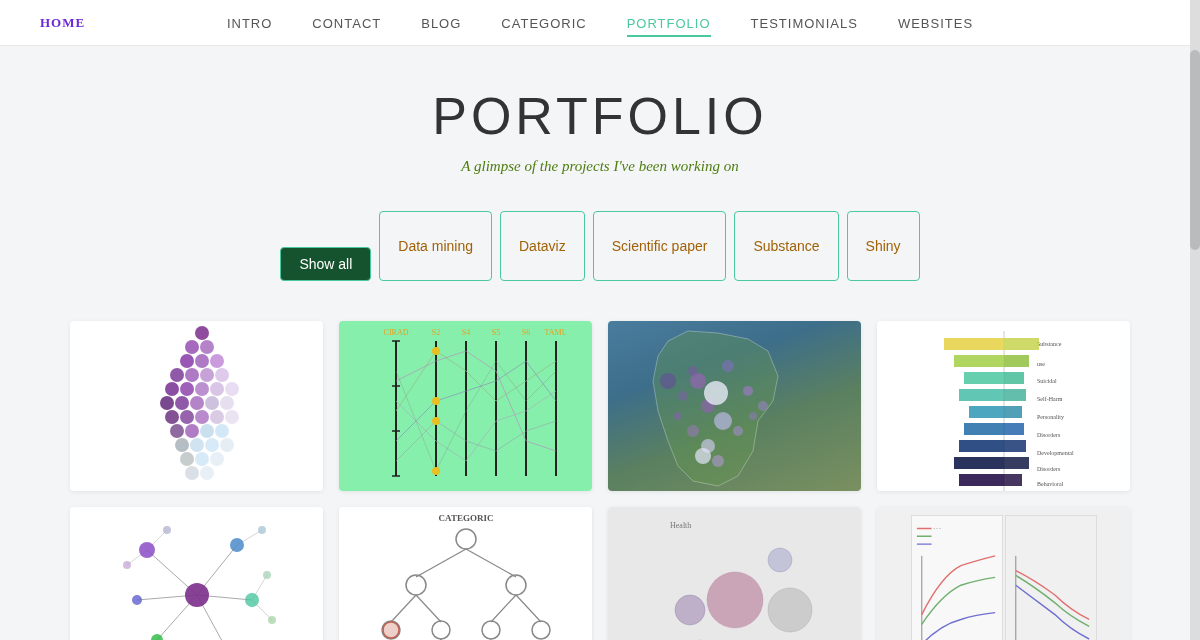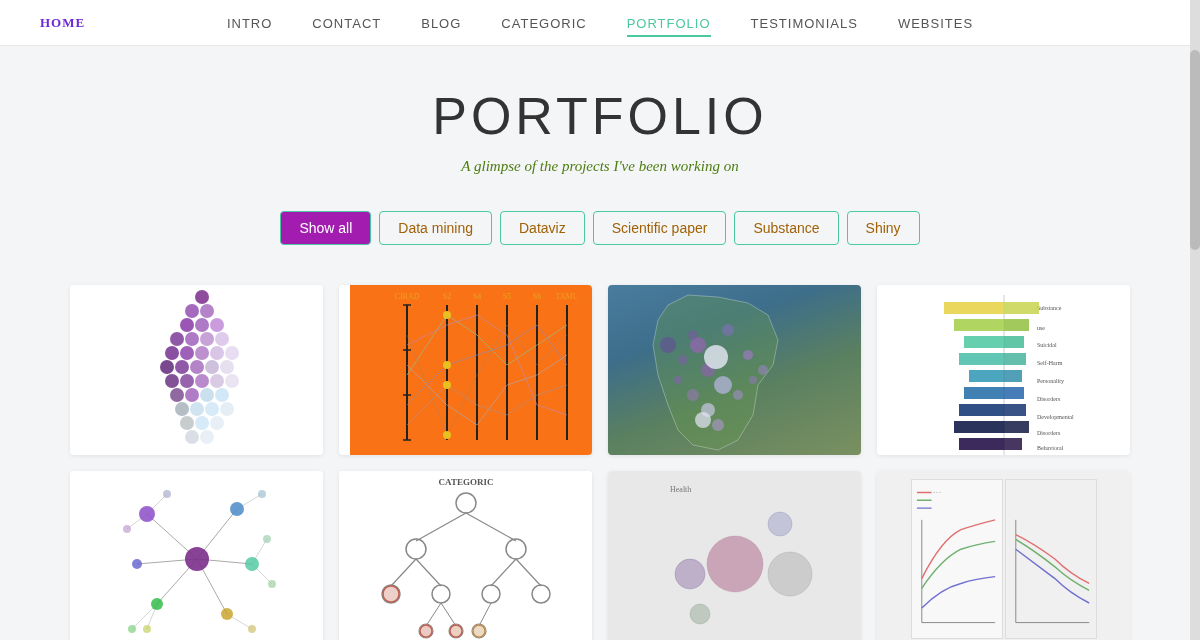--- a/index.html
+++ b/index.html
@@ -80,22 +80,23 @@
       padding: 8px 18px;
       border-radius: 4px;
       font-size: 14px;
       cursor: pointer;
       border: 1px solid #4bc8a0;
       background: transparent;
       color: #a16207;
       font-family: Arial, sans-serif;
     }
     .filter-btn.active {
-      background: #a21caf;
+      background: #14532d;
       color: #fff;
+      margin-top: 36px;
     }
 
     
     .portfolio-grid {
       display: grid;
       grid-template-columns: repeat(4, 1fr);
       gap: 16px;
     }
     .portfolio-card {
       background: #fff;
@@ -123,25 +124,24 @@
       background: #fff;
       display: flex;
       align-items: center;
       justify-content: center;
     }
 
     
     .parallel-coords {
       width: 100%;
       height: 100%;
-      background: #f97316;
-      display: flex;
-      align-items: center;
-      justify-content: center;
-      margin-left: 11px;
+      background: #86efac;
+      display: flex;
+      align-items: center;
+      justify-content: center;
     }
 
     
     .france-map {
       width: 100%;
       height: 100%;
       background: #5a8f6b;
       position: relative;
       overflow: hidden;
     }

